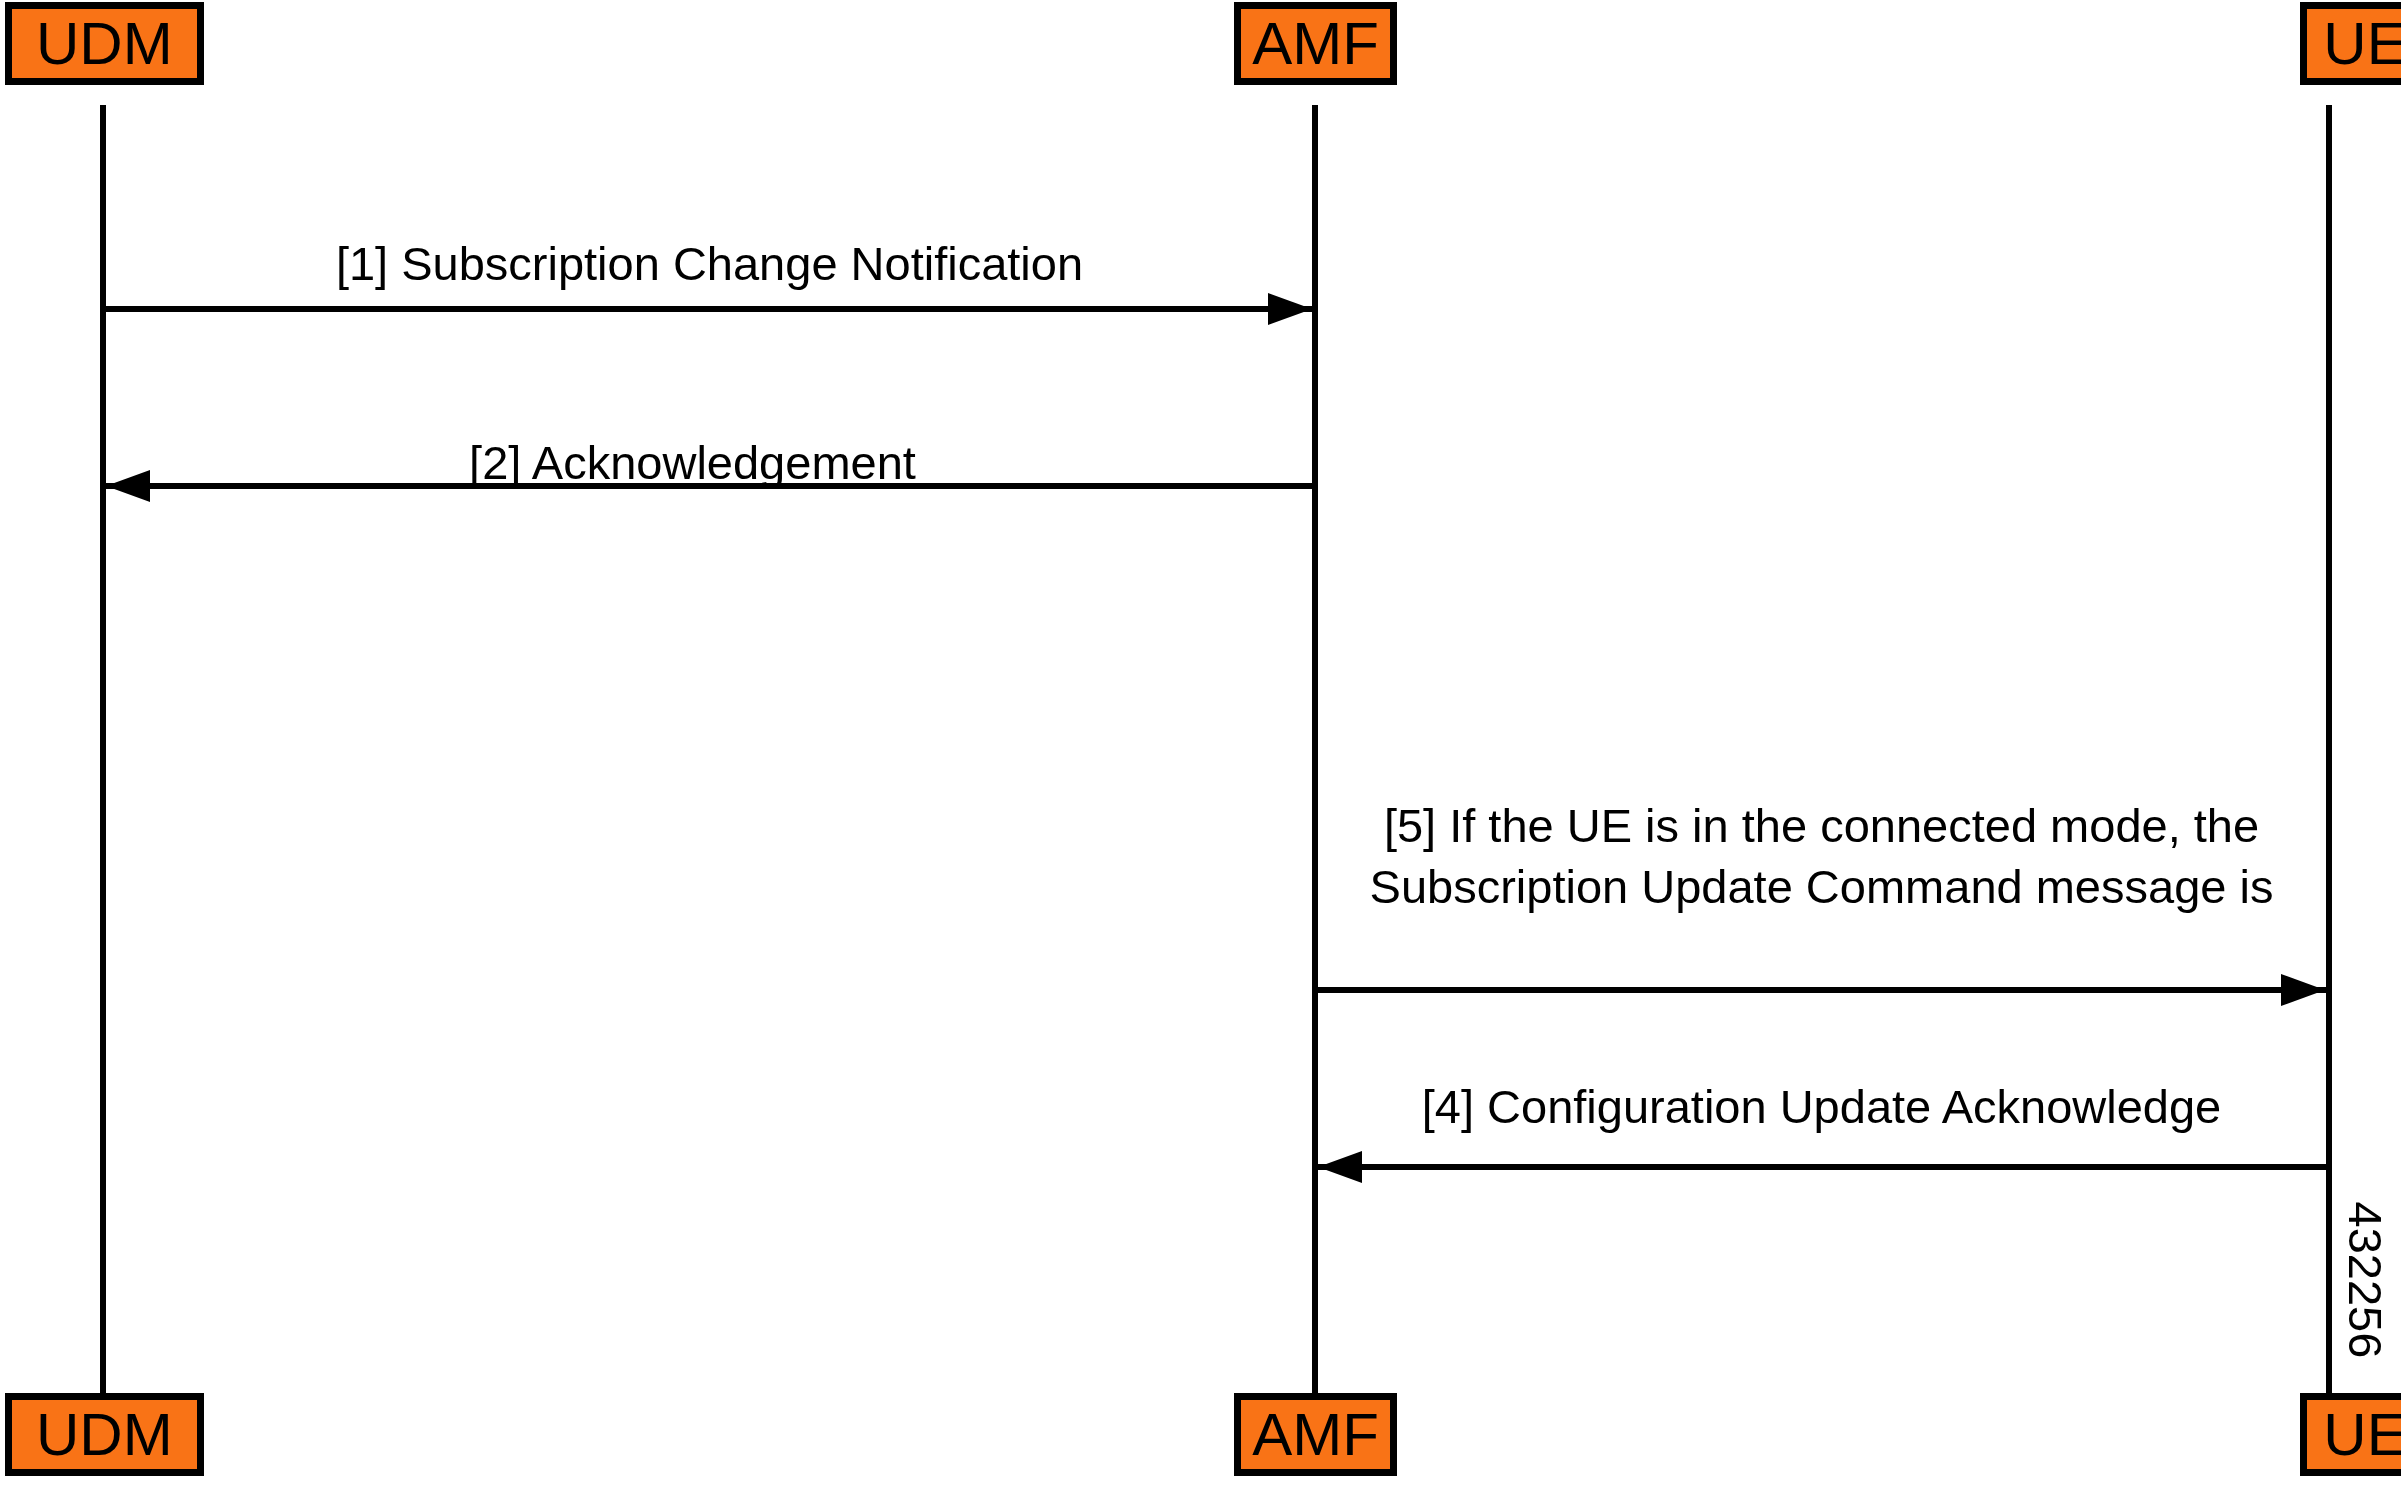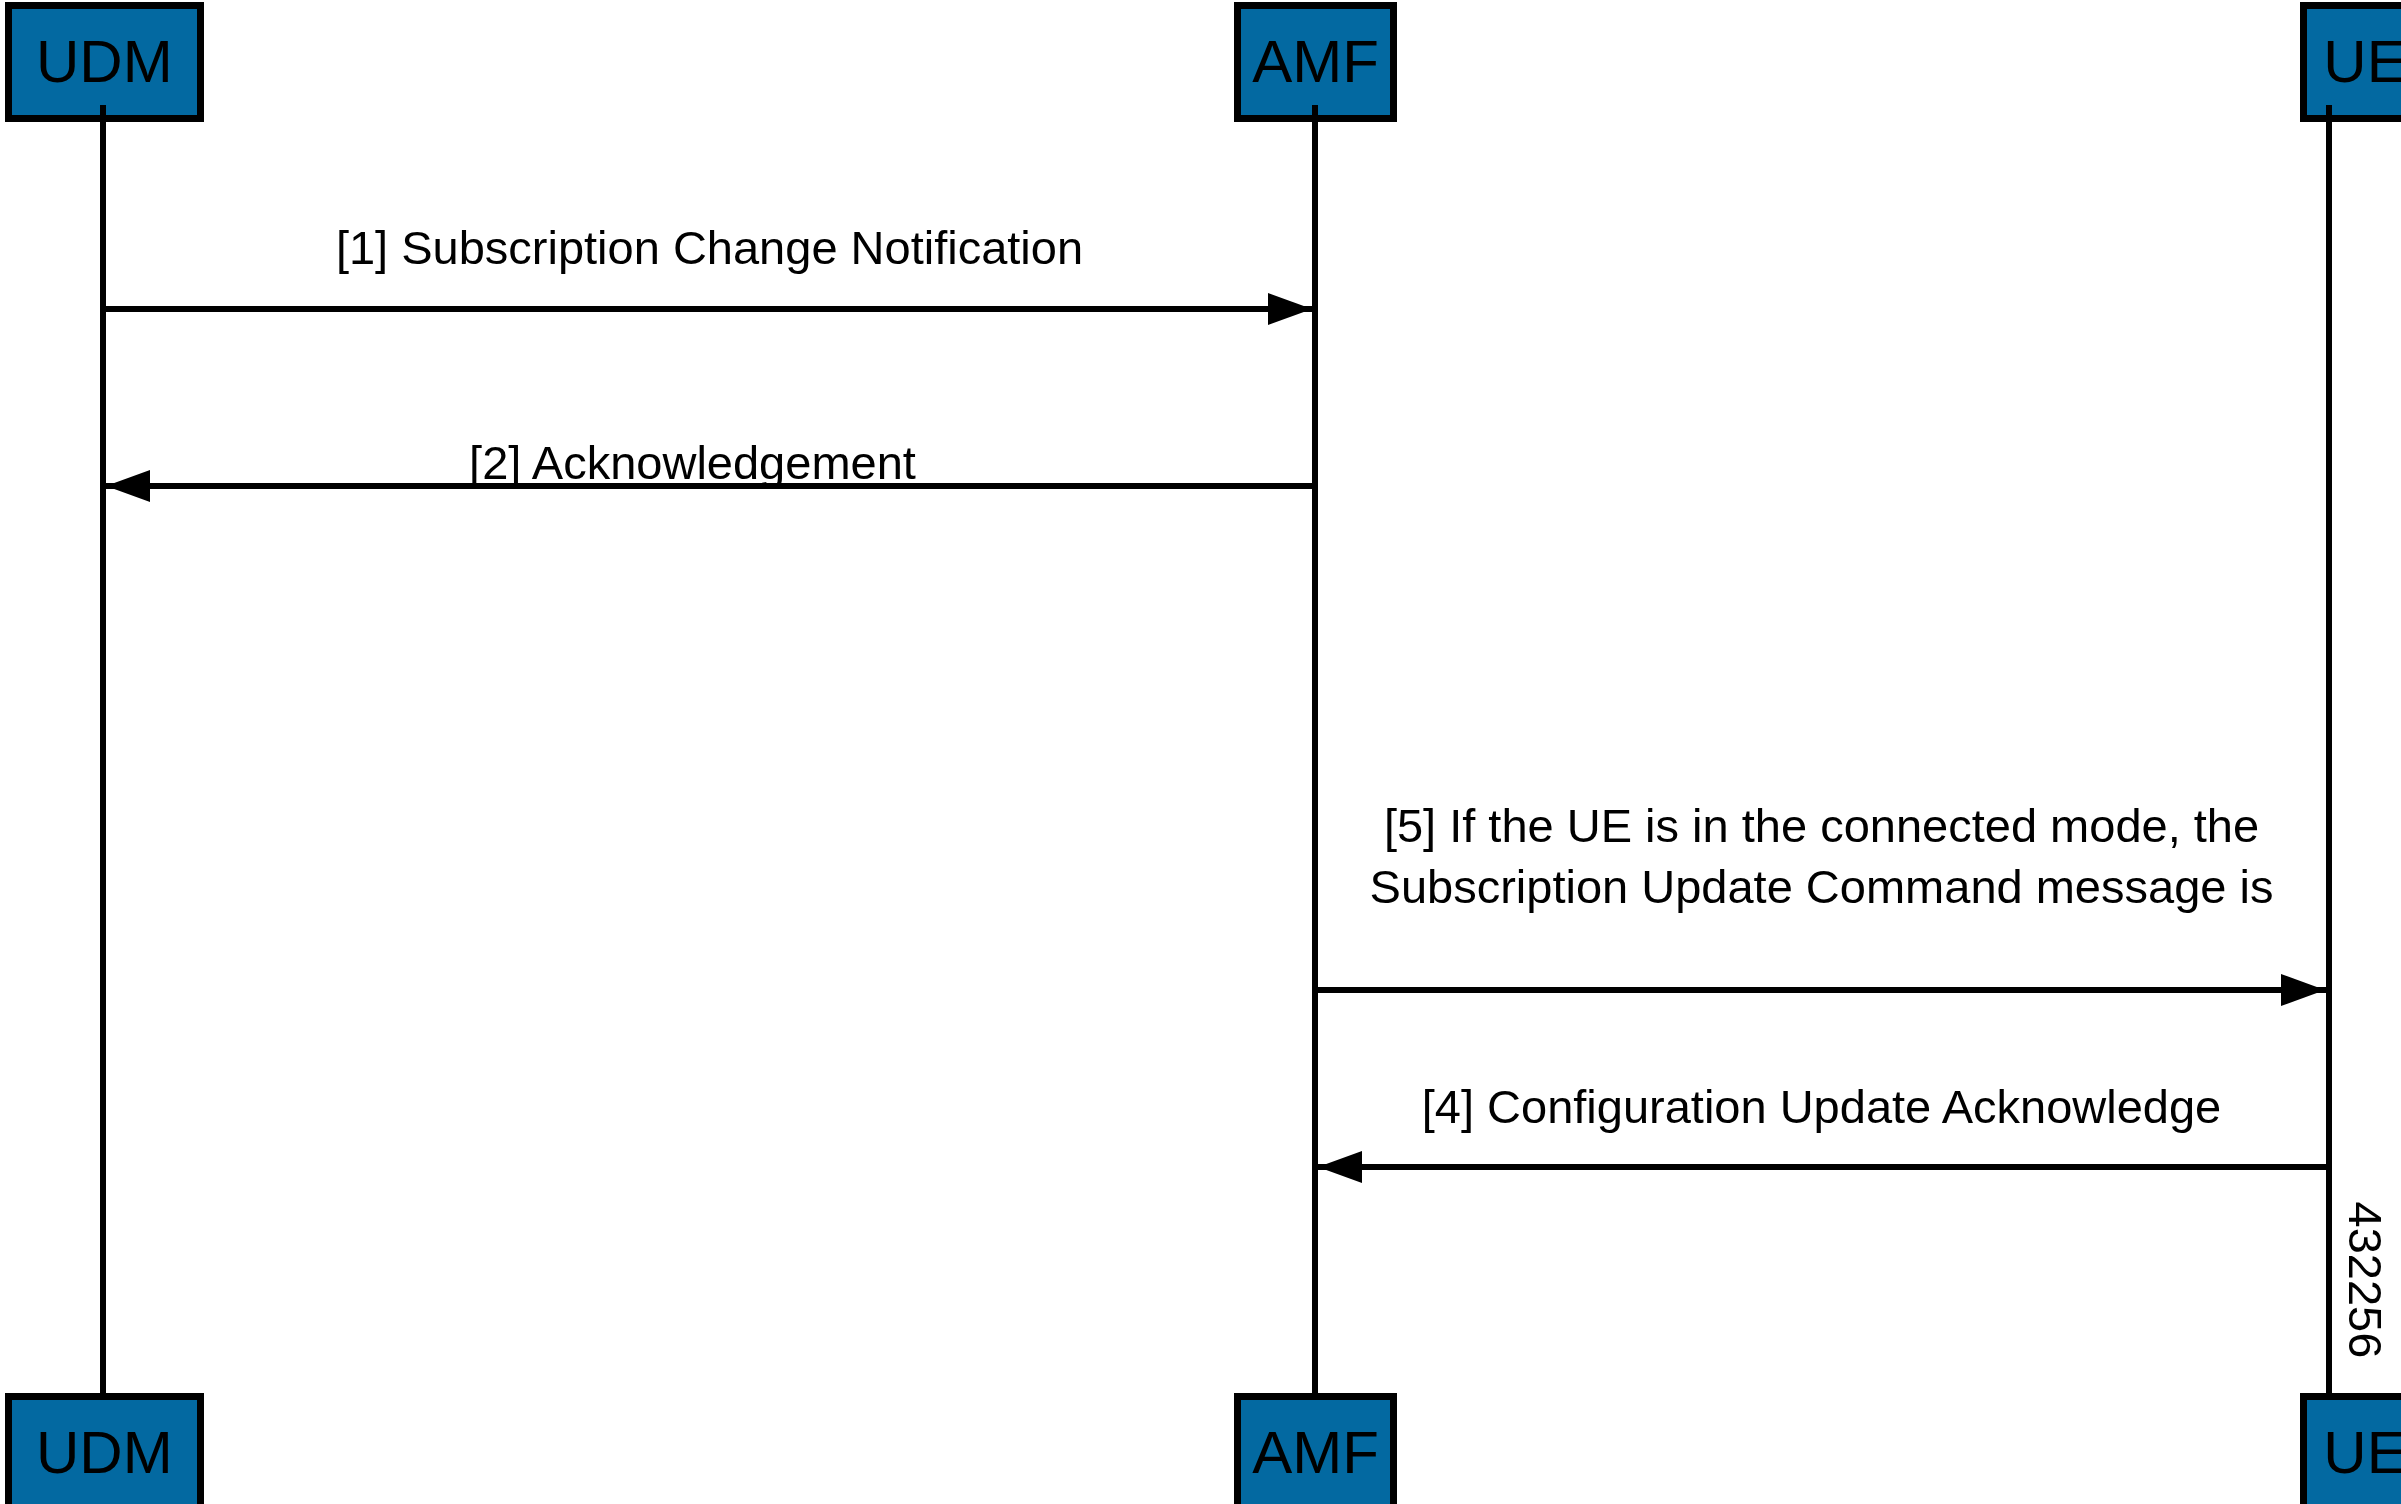--- a/index.html
+++ b/index.html
@@ -16,22 +16,22 @@
     left: 0; top: 0;
     width: 2401px;
     height: 1505px;
     background: #ffffff;
     color: #000000;
   }
   .actor-box {
     position: absolute;
     box-sizing: border-box;
     border: 7.7px solid #000000;
-    background: #0369a1;
-    height: 120px;
+    background: #f97316;
+    height: 83px;
     display: flex;
     align-items: center;
     justify-content: center;
     font-size: 60px;
     line-height: 1;
     color: #000000;
     white-space: nowrap;
   }
   .box-top { top: 2.4px; }
   .box-bottom { top: 1393px; }
@@ -100,21 +100,21 @@
     <span>AMF</span>
   </div>
   <div class="actor-box box-top box-ue">
     <span>UE</span>
   </div>
 
   <div class="lifeline ll-udm"></div>
   <div class="lifeline ll-amf"></div>
   <div class="lifeline ll-ue"></div>
 
-  <div class="msg-label" style="left:181px; top:217px;">[1] Subscription Change Notification</div>
+  <div class="msg-label" style="left:181px; top:233px;">[1] Subscription Change Notification</div>
   <div class="msg-line" style="left:103px; top:306px; width:1209px;"></div>
   <div class="arrow-head head-right" style="left:1268px; top:293px;"></div>
 
   <div class="msg-label" style="left:164px; top:432px;">[2] Acknowledgement</div>
   <div class="msg-line" style="left:106px; top:483px; width:1206px;"></div>
   <div class="arrow-head head-left" style="left:106px; top:470px;"></div>
 
   <div class="msg-label" style="left:1293px; top:795px;">
     <div>[5] If the UE is in the connected mode, the</div>
     <div>Subscription Update Command message is</div>

